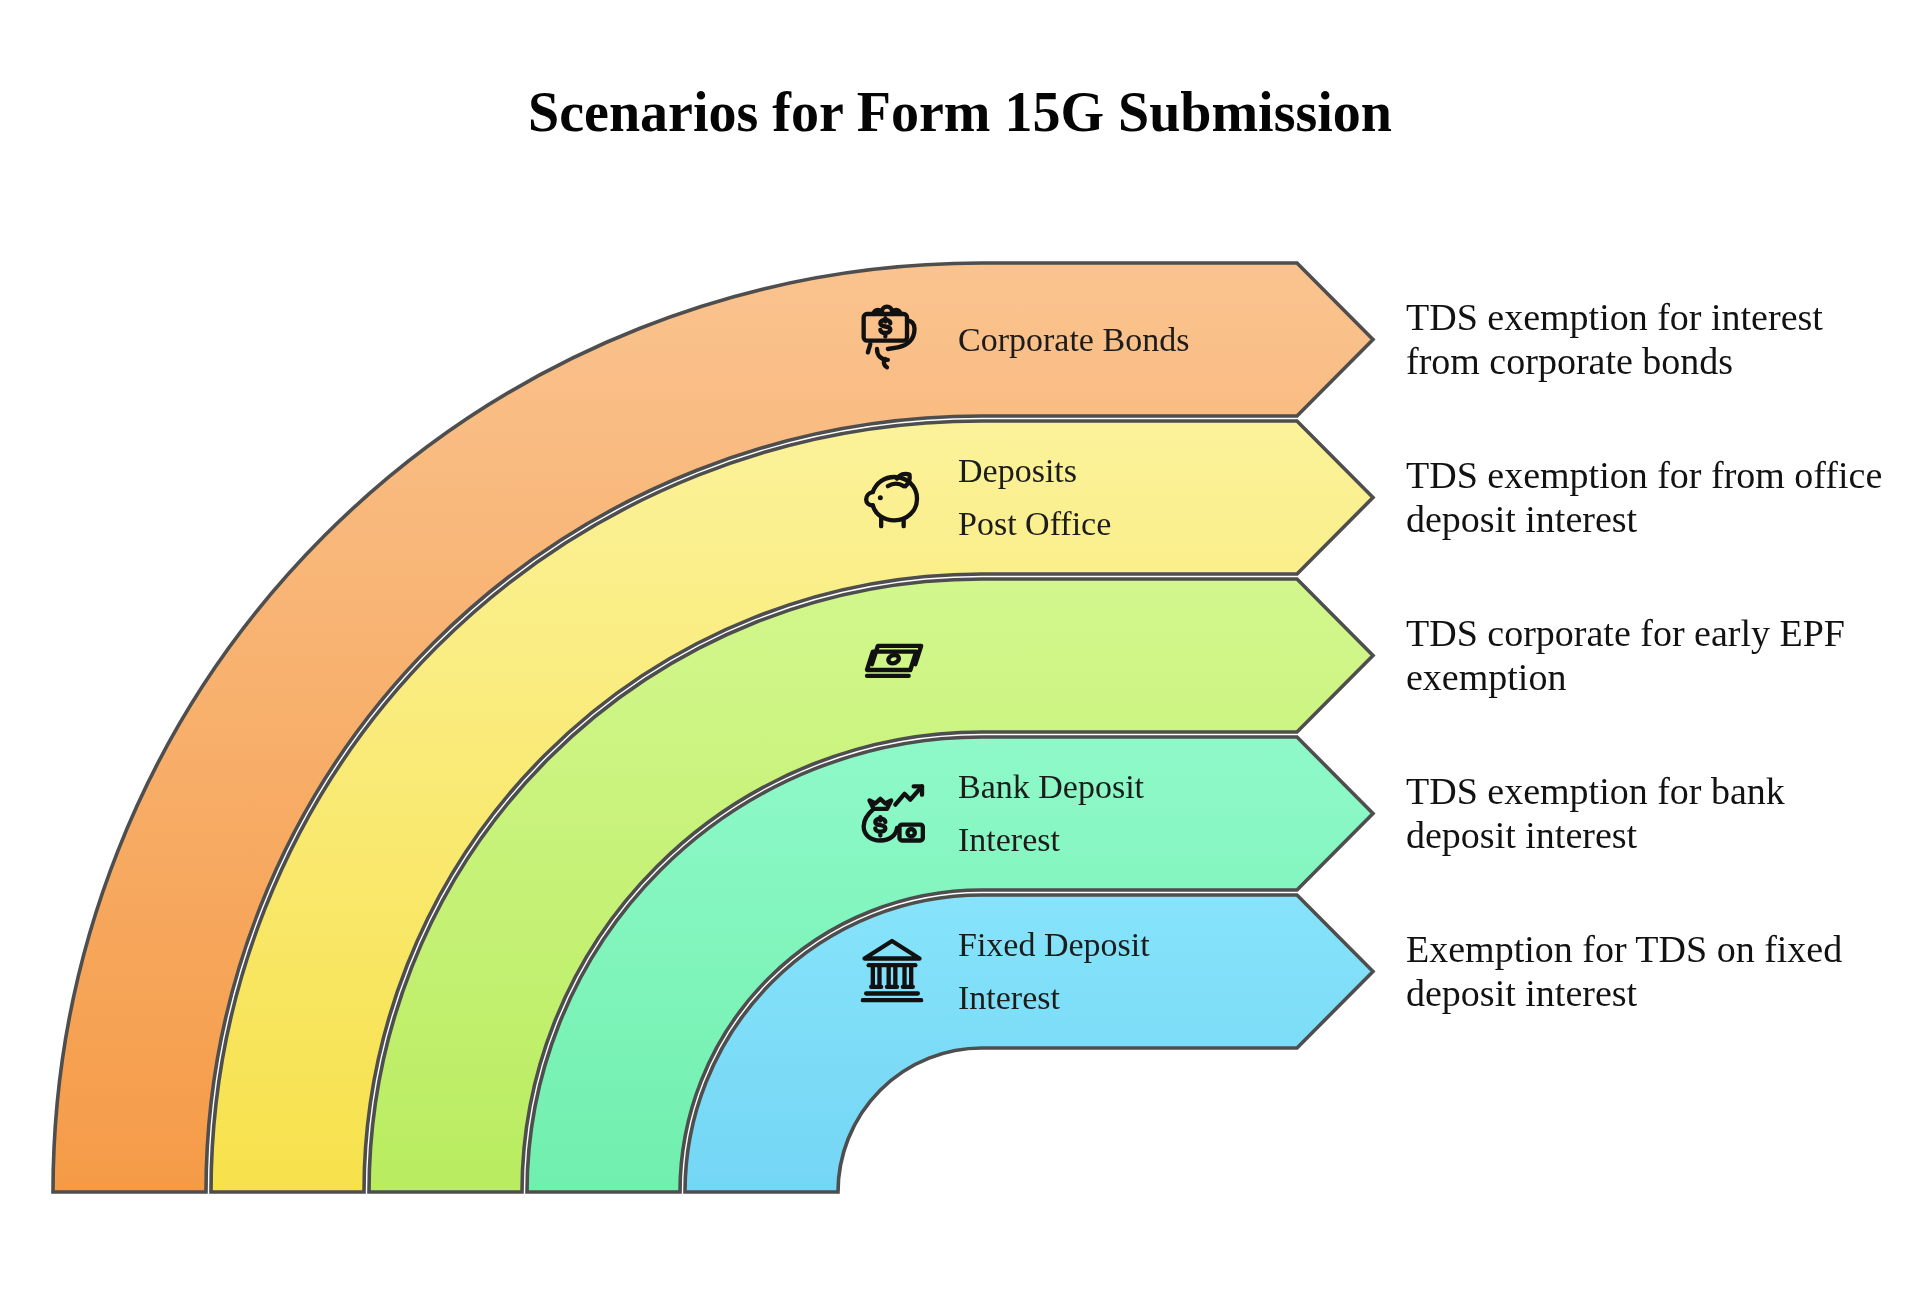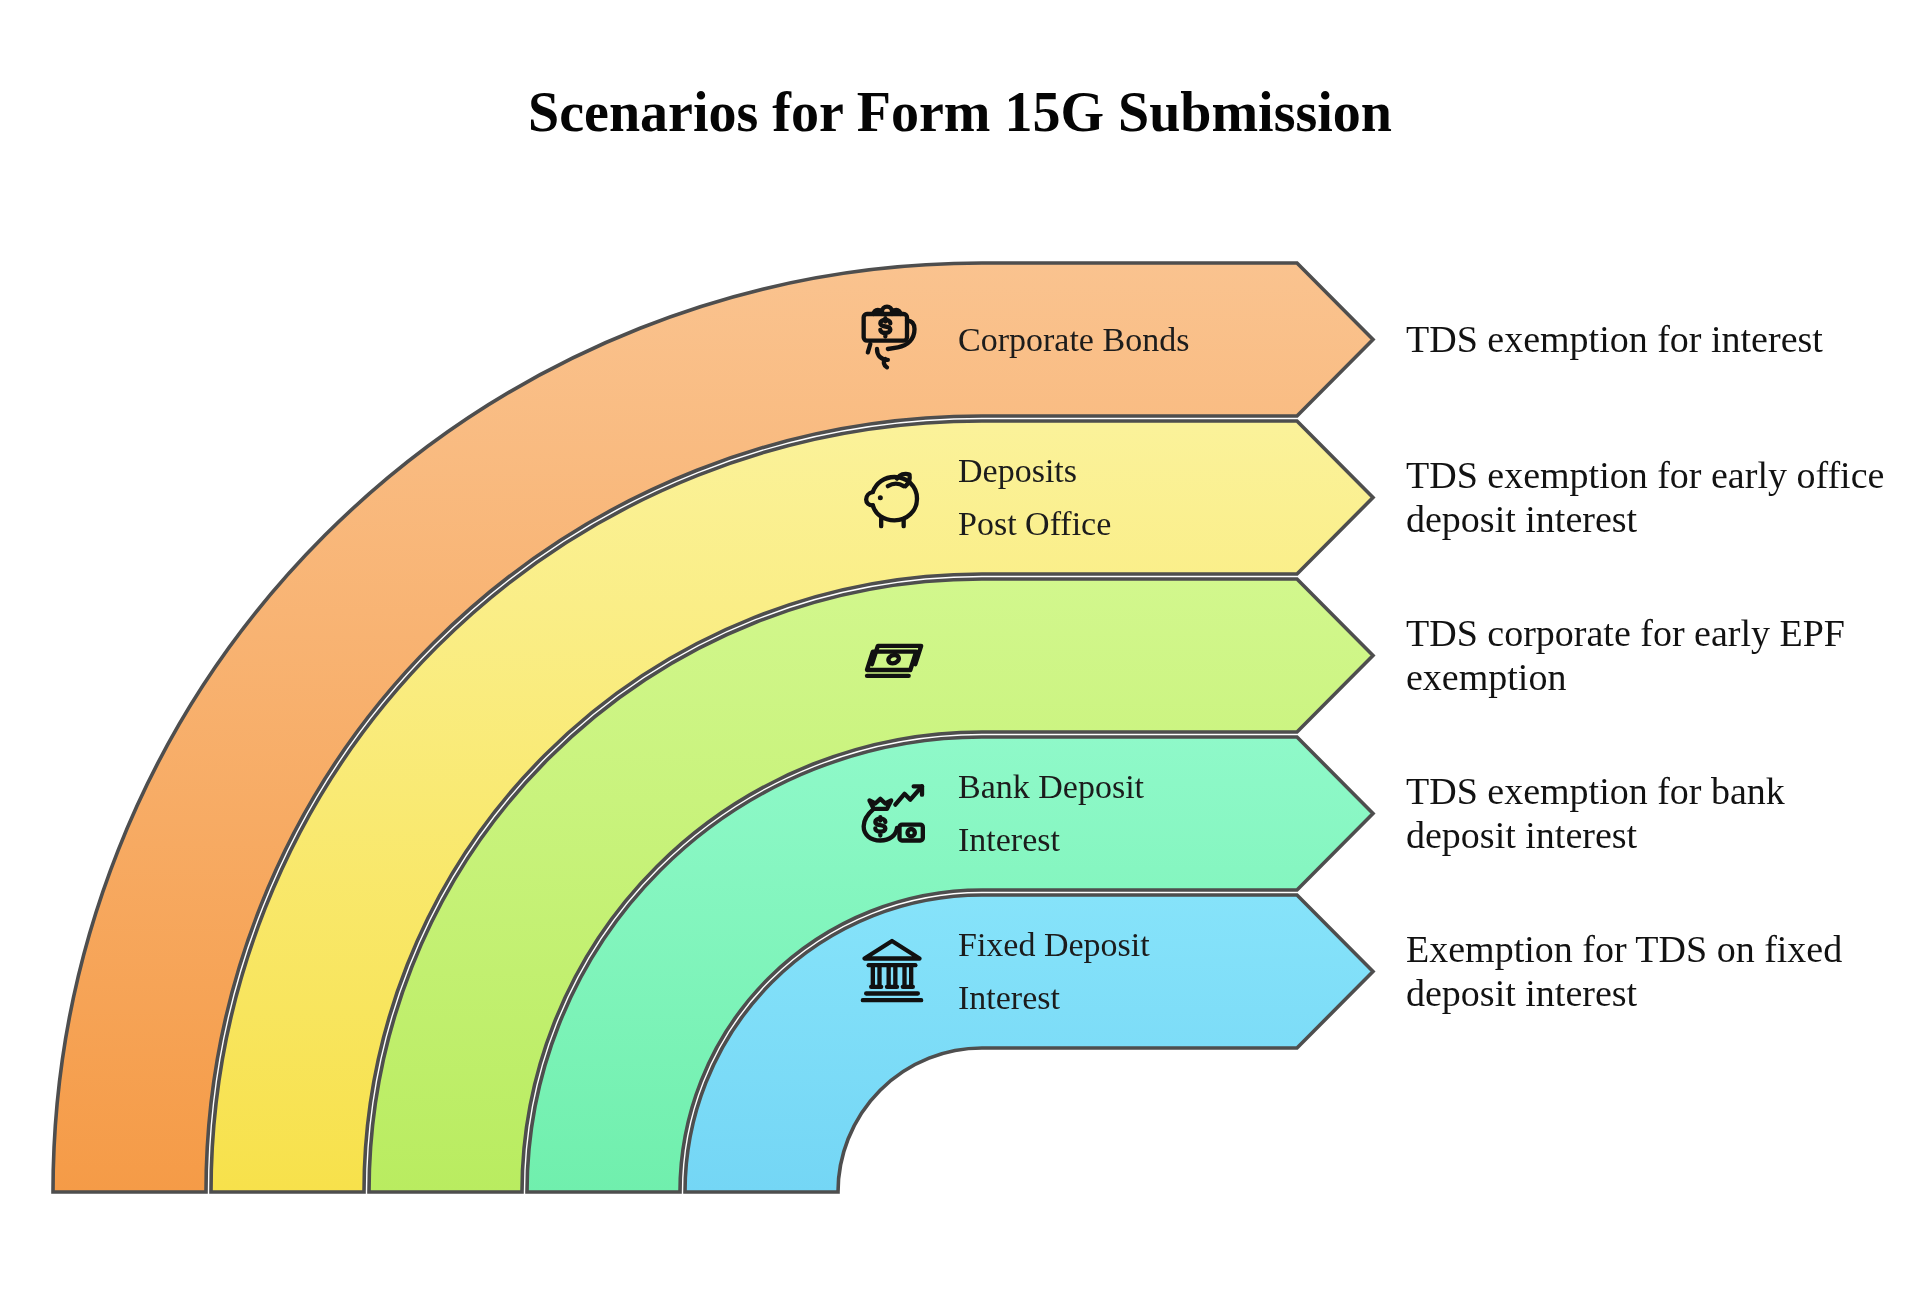--- a/index.html
+++ b/index.html
@@ -74,40 +74,41 @@
         <path d="M15 30 c0 4 2.5 6.5 6.5 6.5 M11 27 l-1.5 5 M21 41 c-2 -1 -2.5 -3.5 -1 -5"></path>
       </g>
     </svg>
   </div>
   <div class="band-label r0">
     <span>Corporate Bonds</span>
     <span></span>
   </div>
   <div class="band-desc r0">
     <span>TDS exemption for interest</span>
+    <span>from corporate bonds</span>
   </div>
 
   <div class="row-icon r1">
     <svg viewBox="0 0 48 48">
       <g class="ic">
         <path d="M12.5 21 c2 -5.5 7 -9 13 -9 7.5 0 13.5 5.5 13.5 13 0 7.5 -6 13 -13.5 13 -6.5 0 -11.5 -3.5 -13 -9"></path>
         <path d="M12.5 21 c-2.5 0.5 -4 2.5 -4 4.5 0 2 1.5 3.5 4 3.5"></path>
         <path d="M27 13 c1.5 -2.5 4.5 -3.5 7.5 -2.5 0.5 3 -0.5 5.5 -2.5 7"></path>
         <path d="M21.5 17.5 q5 -3 9.5 0"></path>
         <path d="M17.5 37 v4.5 M31 37 v4.5"></path>
       </g>
       <circle class="ic-fill" cx="17" cy="24.5" r="1.5"></circle>
     </svg>
   </div>
   <div class="band-label r1">
     <span>Deposits</span>
     <span>Post Office</span>
   </div>
   <div class="band-desc r1">
-    <span>TDS exemption for early office</span>
+    <span>TDS exemption for from office</span>
     <span>deposit interest</span>
   </div>
 
   <div class="row-icon r2">
     <svg viewBox="0 0 48 48">
       <g class="ic">
         <path d="M9 33 l3.5 -11 h26 l-3.5 11 z"></path>
         <path d="M12 29.5 l3.5 -11 h26 l-3.5 11"></path>
         <path d="M25.5 24 a3.2 2.4 -20 1 0 0.1 0"></path>
         <path d="M9 36.5 h25"></path>

